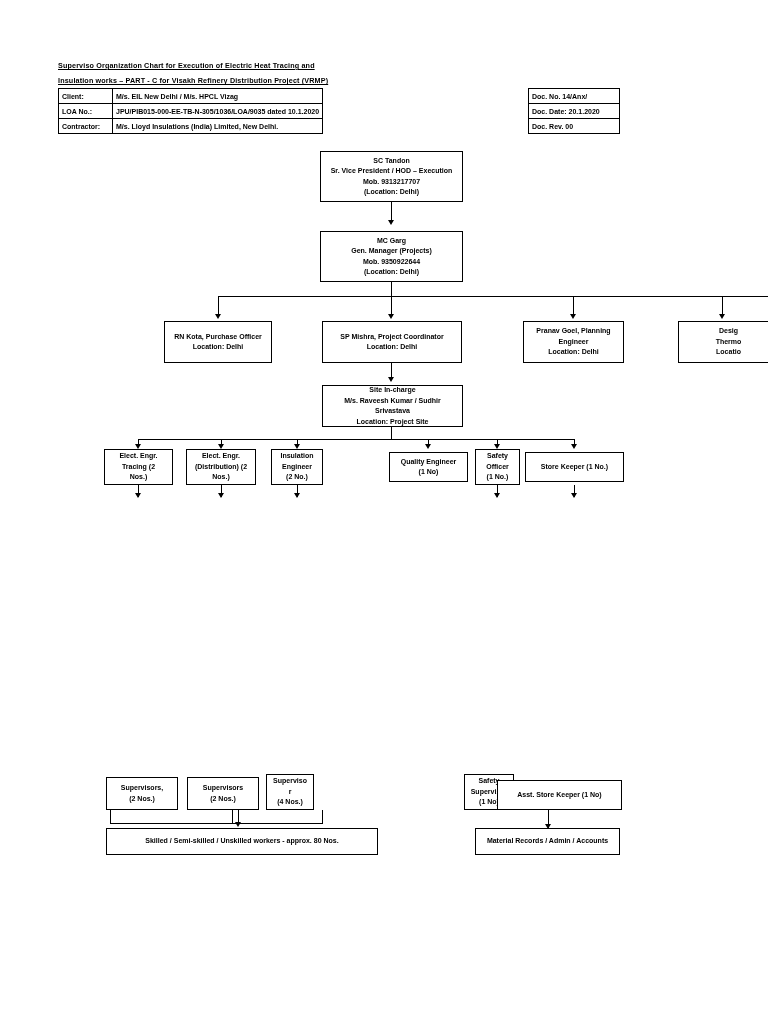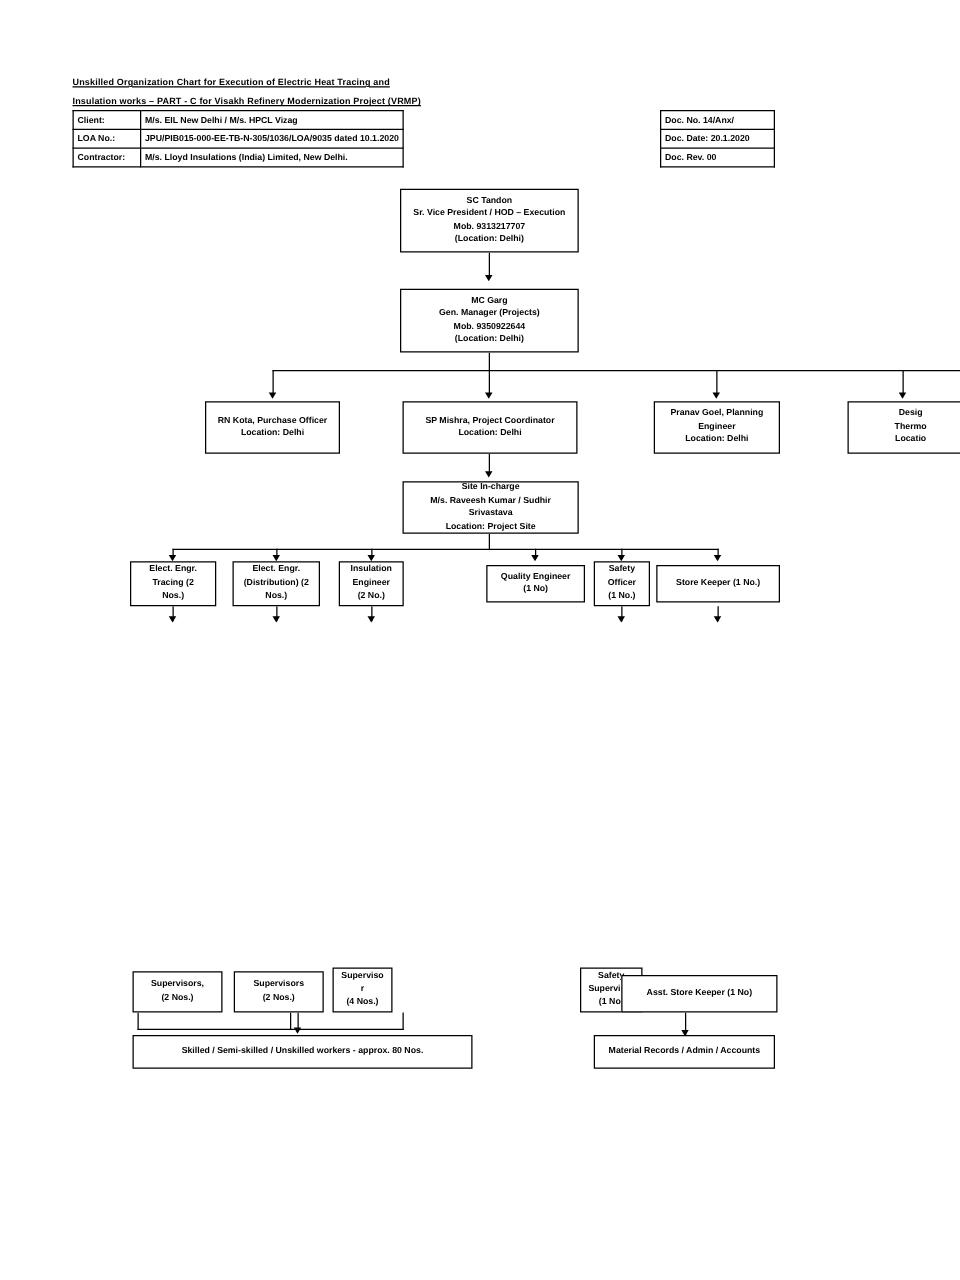--- a/index.html
+++ b/index.html
@@ -119,22 +119,22 @@
     border-top: 5px solid #000;
     z-index: 2;
   }
 </style>
 </head>
 <body>
 
 <div id="page">
 
   <div class="doc-title">
-    <span class="tline">Unskilled Organization Chart for Execution of Electric Heat Tracing and</span>
-    <span class="tline">Insulation works – PART - C for Visakh Refinery Modernization Project (VRMP)</span>
+    <span class="tline">Superviso Organization Chart for Execution of Electric Heat Tracing and</span>
+    <span class="tline">Insulation works – PART - C for Visakh Refinery Distribution Project (VRMP)</span>
   </div>
 
   <table class="info-table">
     <tbody>
         <tr>
       <td class="lbl">Client:</td>
       <td class="val">M/s. EIL New Delhi / M/s. HPCL Vizag</td>
     </tr>
     <tr>
       <td class="lbl">LOA No.:</td>

